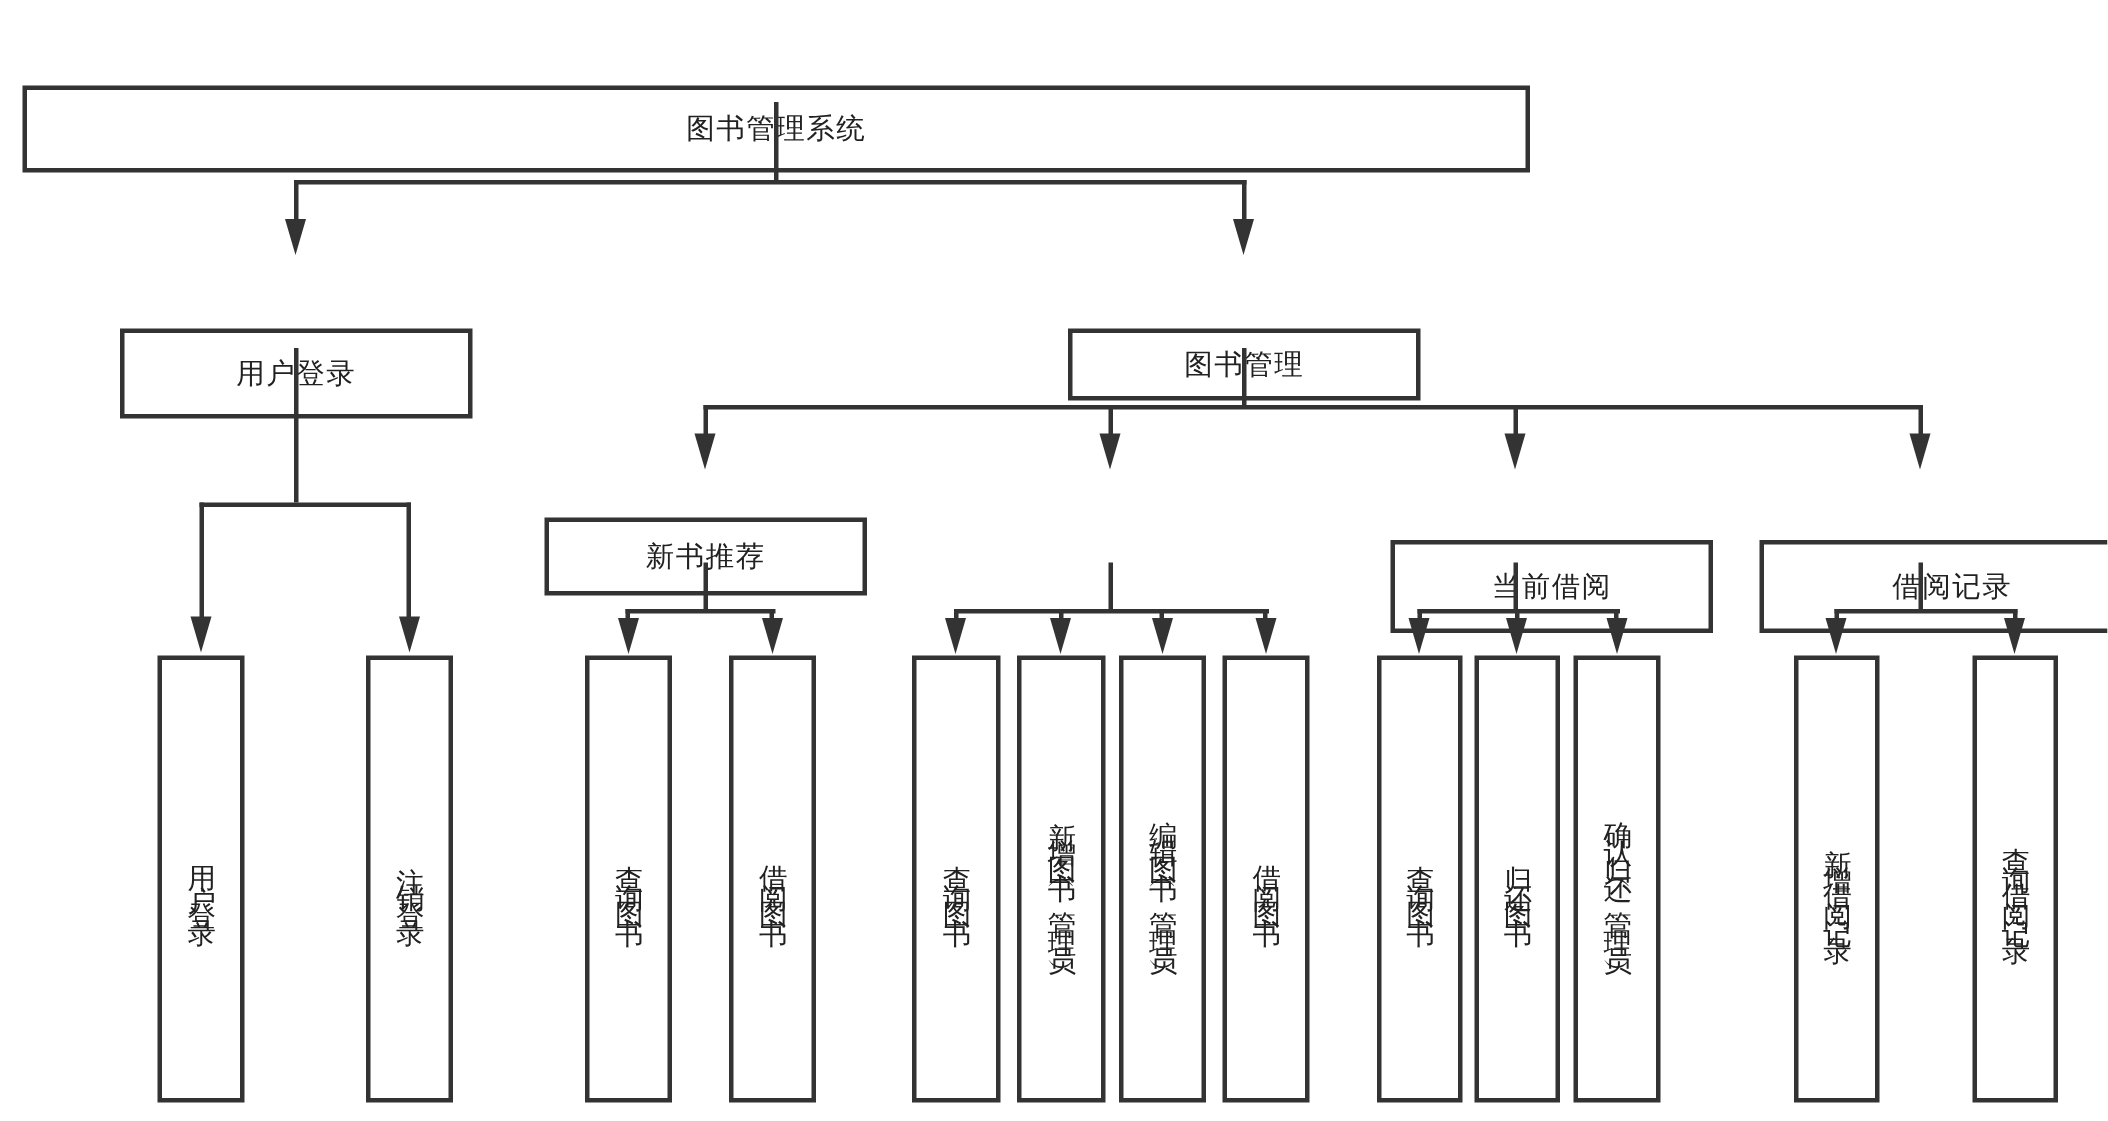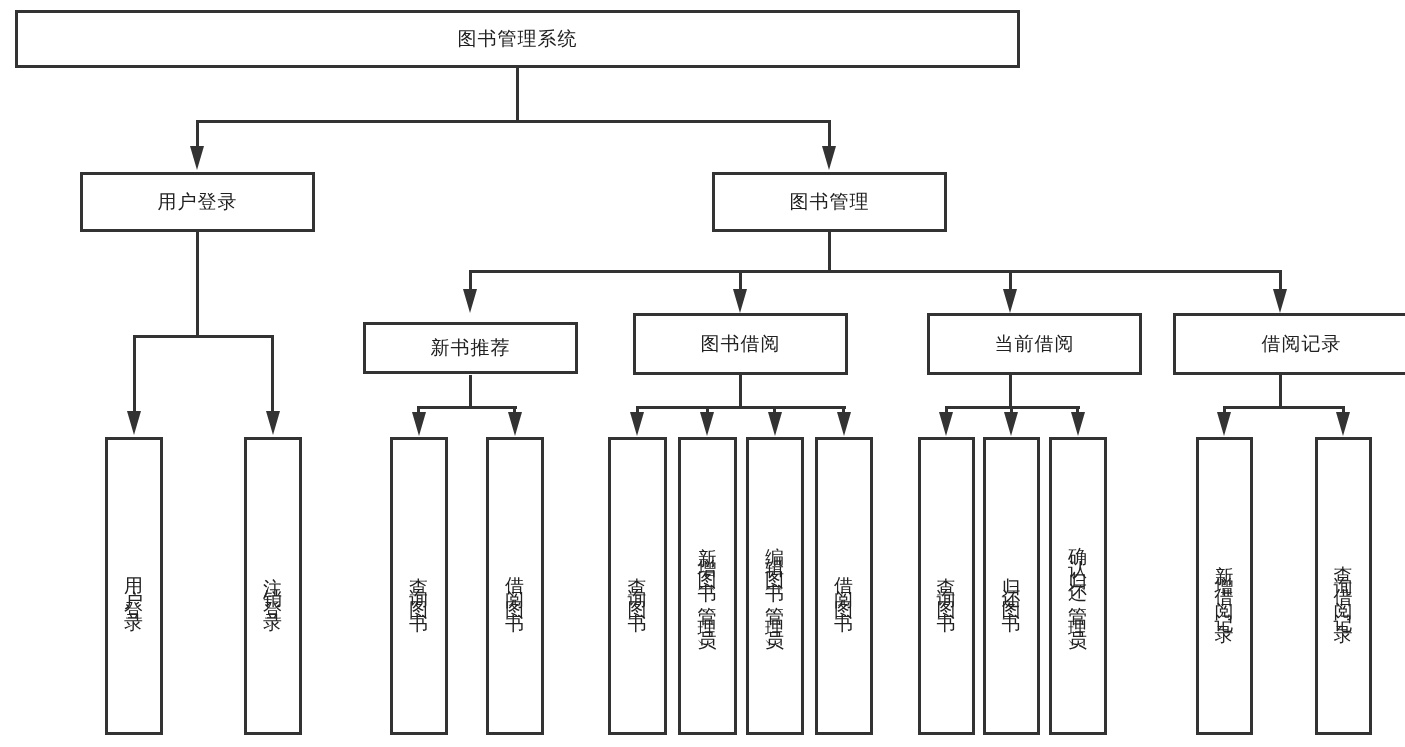--- a/index.html
+++ b/index.html
@@ -10,21 +10,21 @@
   }
   html,body{margin:0;padding:0;background:var(--background);}
   .stage{
     position:relative;width:1405px;height:747px;background:var(--background);
     font-family:"Liberation Sans","DejaVu Sans",sans-serif;color:var(--text);
     overflow:hidden;
   }
   
   .hbox{
     position:absolute;box-sizing:border-box;border:3px solid var(--line);
-    background:var(--background);display:flex;align-items:center;justify-content:center;
+    background:var(--background);display:flex;align-items:center;justify-content:center;margin-top:47px;
   }
   .hbox .lbl{font-size:19px;letter-spacing:1px;color:var(--text);white-space:nowrap;}
   
   .vbox{
     position:absolute;box-sizing:border-box;border:3px solid var(--line);
     background:var(--background);display:flex;align-items:center;justify-content:center;
   }
   .vbox .vlbl{
     writing-mode:vertical-lr;text-orientation:mixed;
     font-size:19px;letter-spacing:12px;line-height:1;color:var(--text);
@@ -49,29 +49,26 @@
 
 <div class="stage">
 
   <div class="hbox" style="left:15px;top:10px;width:1005px;height:58px;">
     <span class="lbl">图书管理系统</span>
   </div>
 
   <div class="hbox" style="left:80px;top:172px;width:235px;height:60px;">
     <span class="lbl">用户登录</span>
   </div>
-  <div class="hbox" style="left:712px;top:172px;width:235px;height:60px;text-align:right;">
+  <div class="hbox" style="left:712px;top:172px;width:235px;height:48px;text-align:right;">
     <span class="lbl">图书管理</span>
   </div>
 
-  <div class="hbox" style="left:363px;top:322px;width:215px;height:52px;">
+  <div class="hbox" style="left:363px;top:298px;width:215px;height:52px;">
     <span class="lbl">新书推荐</span>
-  </div>
-  <div class="hbox" style="left:633px;top:313px;width:215px;height:62px;">
-    <span class="lbl">图书借阅</span>
   </div>
   <div class="hbox" style="left:927px;top:313px;width:215px;height:62px;">
     <span class="lbl">当前借阅</span>
   </div>
   <div class="hbox" style="left:1173px;top:313px;width:257px;height:62px;">
     <span class="lbl">借阅记录</span>
   </div>
 
   <div class="vbox" style="left:105px;top:437px;width:58px;height:298px;">
     <span class="vlbl">用户登录</span>

